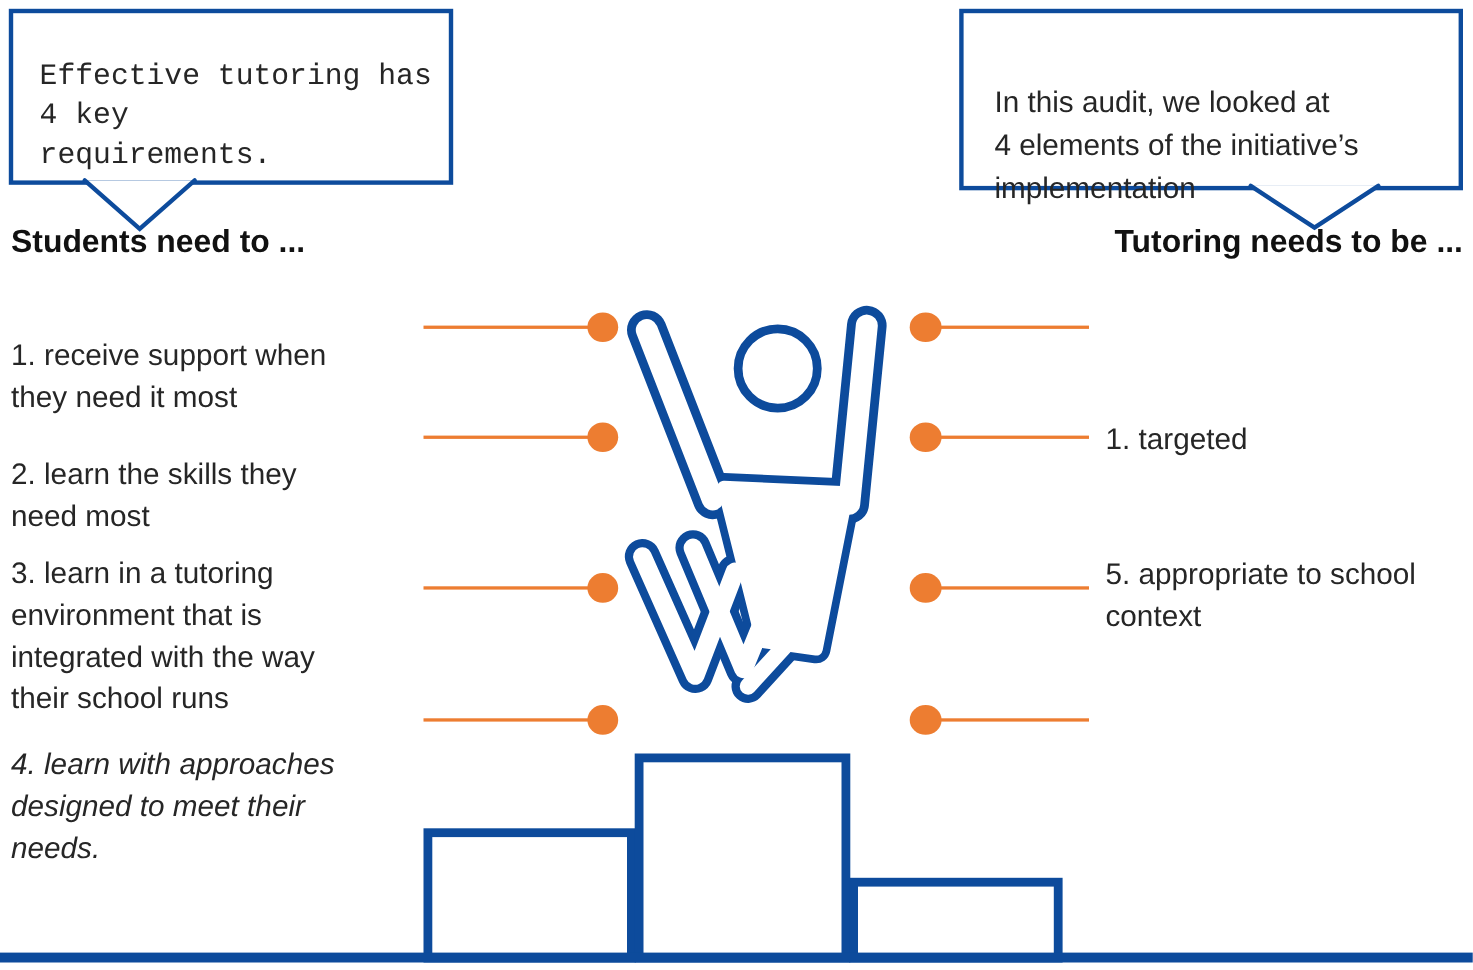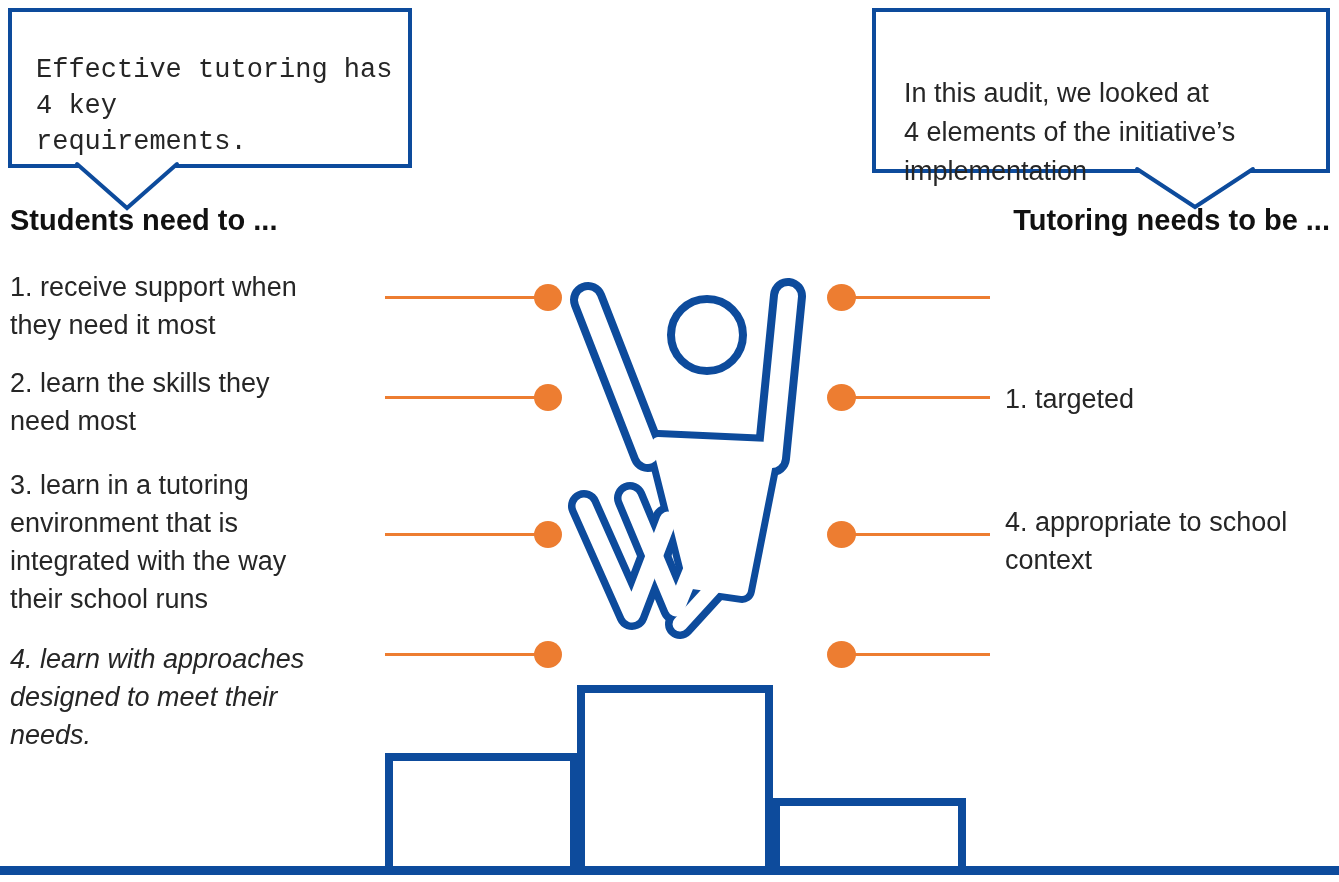--- a/index.html
+++ b/index.html
@@ -29,23 +29,23 @@
   .col-heading{
     position:absolute;font-size:29px;font-weight:bold;color:#111;
   }
   #heading-left{left:10px;top:204px;}
   #heading-right{right:9px;top:204px;text-align:right;}
 
   
   .item{
     position:absolute;font-size:27px;line-height:38px;color:#262626;
   }
-  .item-left{left:10px;width:340px;}
+  .item-left{left:10px;width:340px;margin-top:36px;}
   .item-right{left:1005px;width:320px;}
-  #l1{top:268px;} #l2{top:364px;} #l3{top:466px;} #l4{top:640px;font-style:italic;}
+  #l1{top:268px;} #l2{top:376px;} #l3{top:466px;} #l4{top:640px;font-style:italic;}
   #r1{top:281px;} #r2{top:380px;} #r3{top:503px;} #r4{top:637px;}
 
   
   .conn-line{position:absolute;height:3px;background:#ED7D31;}
   .conn-dot{position:absolute;width:28px;height:27px;border-radius:50%;background:#ED7D31;}
   .cl-line{left:385px;width:163px;}
   .cl-dot{left:534px;}
   .cr-line{left:842px;width:148px;}
   .cr-dot{left:827px;width:29px;}
 
@@ -89,21 +89,21 @@
 need most</div>
   <div class="item item-left prewrap" id="l3">3. learn in a tutoring
 environment that is
 integrated with the way
 their school runs</div>
   <div class="item item-left prewrap" id="l4">4. learn with approaches
 designed to meet their
 needs.</div>
 
   <div class="item item-right prewrap" id="r2">1. targeted</div>
-  <div class="item item-right prewrap" id="r3">4. appropriate to school
+  <div class="item item-right prewrap" id="r3">5. appropriate to school
 context</div>
 
   <div class="conn-line cl-line" style="top:296px"></div>
   <div class="conn-dot  cl-dot" style="top:284px"></div>
   <div class="conn-line cl-line" style="top:396px"></div>
   <div class="conn-dot  cl-dot" style="top:384px"></div>
   <div class="conn-line cl-line" style="top:533px"></div>
   <div class="conn-dot  cl-dot" style="top:521px"></div>
   <div class="conn-line cl-line" style="top:653px"></div>
   <div class="conn-dot  cl-dot" style="top:641px"></div>

